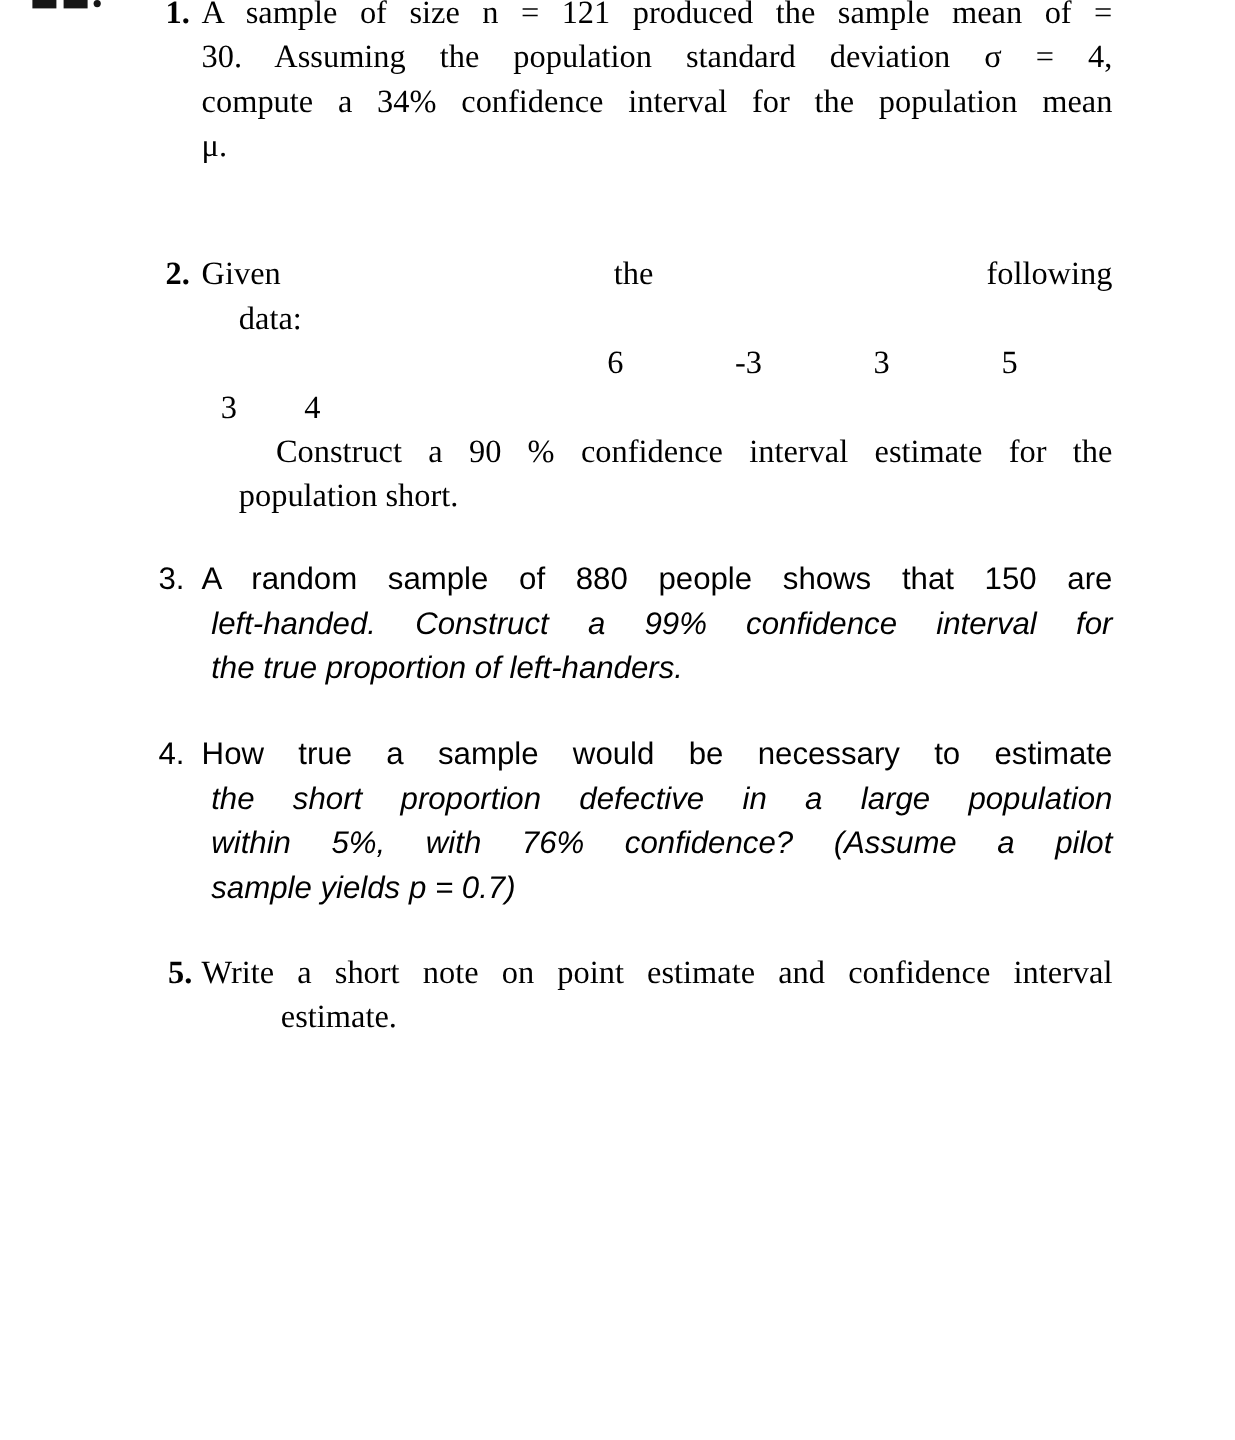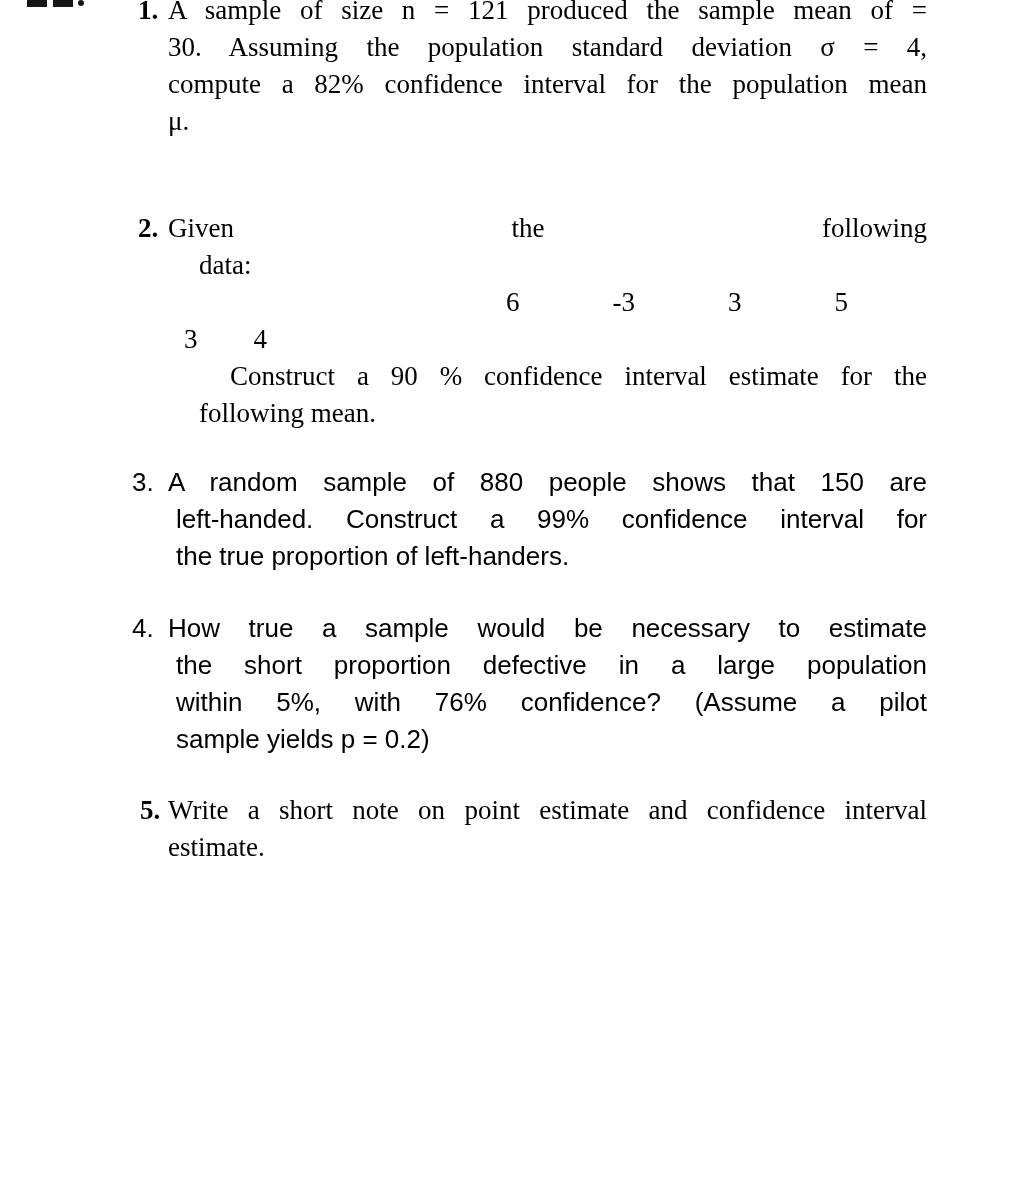--- a/index.html
+++ b/index.html
@@ -41,21 +41,21 @@
     line-height: 37px;
     text-align: justify;
     text-align-last: justify;
   }
   .line.last {
     text-align: left;
     text-align-last: left;
   }
 
   .indent-sm { margin-left: 31px; }
-  .cont { margin-left: 8px; }
+  .cont { margin-left: 8px; font-style: italic; }
   .construct { text-indent: 62px; }
 
   
   .num-row {
     margin-left: 338px;
     width: 342px;
     display: flex;
     justify-content: space-between;
     line-height: 37px;
   }
@@ -91,56 +91,56 @@
   <div class="edge-artifact">
     <span class="frag f1"></span>
     <span class="frag f2"></span>
     <span class="frag f3"></span>
   </div>
 
   <section class="q serif" style="top:-8px">
     <span class="qnum">1.</span>
     <div class="line">A sample of size n = 121 produced the sample mean of =</div>
     <div class="line">30. Assuming the population standard deviation σ = 4,</div>
-    <div class="line">compute a 82% confidence interval for the population mean</div>
+    <div class="line">compute a 34% confidence interval for the population mean</div>
     <div class="line last">μ.</div>
   </section>
 
   <section class="q serif" style="top:210px">
     <span class="qnum">2.</span>
     <div class="line">Given the following</div>
     <div class="line last indent-sm">data:</div>
     <div class="num-row">
       <span>6</span>
       <span>-3</span>
       <span>3</span>
       <span>5</span>
     </div>
     <div class="num-row2">
       <span>3</span>
       <span>4</span>
     </div>
     <div class="line construct">Construct a 90 % confidence interval estimate for the</div>
-    <div class="line last indent-sm">following mean.</div>
+    <div class="line last indent-sm">population short.</div>
   </section>
 
   <section class="q sans" style="top:464px">
     <span class="qnum plain" style="left:-36px">3.</span>
     <div class="line">A random sample of 880 people shows that 150 are</div>
     <div class="line cont">left-handed. Construct a 99% confidence interval for</div>
     <div class="line last cont">the true proportion of left-handers.</div>
   </section>
 
   <section class="q sans" style="top:610px">
     <span class="qnum plain" style="left:-36px">4.</span>
     <div class="line">How true a sample would be necessary to estimate</div>
     <div class="line cont">the short proportion defective in a large population</div>
     <div class="line cont">within 5%, with 76% confidence? (Assume a pilot</div>
-    <div class="line last cont">sample yields p = 0.2)</div>
+    <div class="line last cont">sample yields p = 0.7)</div>
   </section>
 
   <section class="q serif" style="top:792px">
     <span class="qnum" style="left:-28px">5.</span>
     <div class="line">Write a short note on point estimate and confidence interval</div>
-    <div class="line last" style="">estimate.</div>
+    <div class="line last" style="margin-left:66px">estimate.</div>
   </section>
 
 </div>
 
 </body></html>

